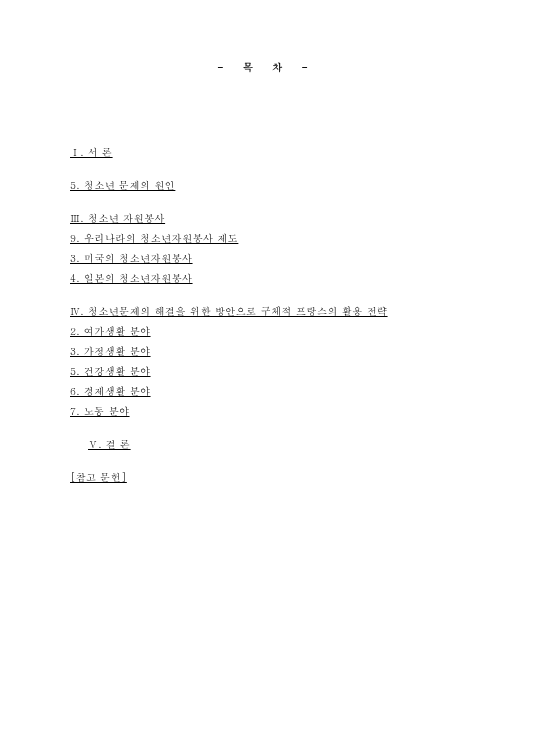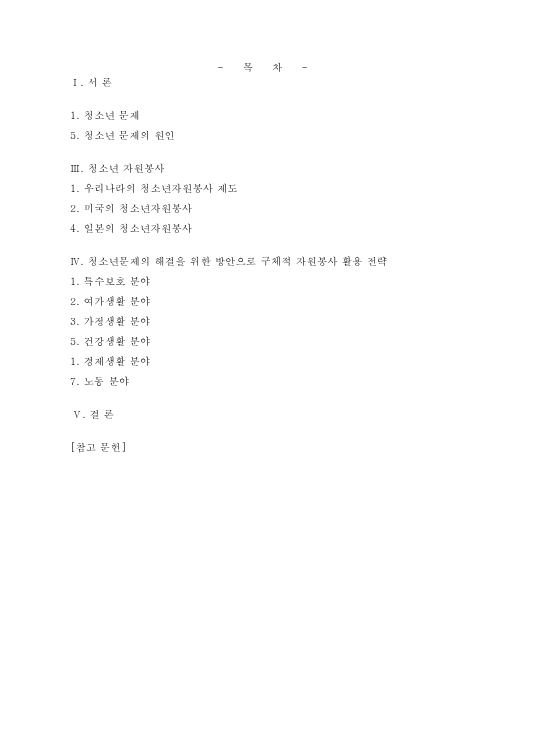--- a/index.html
+++ b/index.html
@@ -12,72 +12,72 @@
       height: 754px;
       background: #ffffff;
       font-family: "Batang", "Gulim", serif;
       font-size: 10px;
       color: #000000;
       padding: 60px 70px 40px 70px;
       position: relative;
     }
     .title-section {
       text-align: center;
+      margin-bottom: 70px;
       letter-spacing: 8px;
-      font-weight: normal;
+      font-weight: bold;
     }
     .content-section {
       line-height: 1.7;
     }
     .section-block {
       margin-bottom: 16px;
     }
     .section-line {
       display: block;
       margin-bottom: 3px;
       letter-spacing: 0.5px;
+      text-decoration: underline;
     }
     .section-v {
-      margin-left: 2px;
+      margin-left: 18px;
     }
     .reference-section {
     }
   </style>
 </head>
 <body>
 
 <div class="title-section">
   <span>- 목 차 -</span>
 </div>
 
 <div class="content-section">
 
   <div class="section-block">
     <span class="section-line">Ⅰ. 서 론</span>
   </div>
 
   <div class="section-block">
-    <span class="section-line">1. 청소년 문제</span>
     <span class="section-line">5. 청소년 문제의 원인</span>
   </div>
 
   <div class="section-block">
     <span class="section-line">Ⅲ. 청소년 자원봉사</span>
-    <span class="section-line">1. 우리나라의 청소년자원봉사 제도</span>
-    <span class="section-line">2. 미국의 청소년자원봉사</span>
+    <span class="section-line">9. 우리나라의 청소년자원봉사 제도</span>
+    <span class="section-line">3. 미국의 청소년자원봉사</span>
     <span class="section-line">4. 일본의 청소년자원봉사</span>
   </div>
 
   <div class="section-block">
-    <span class="section-line">Ⅳ. 청소년문제의 해결을 위한 방안으로 구체적 자원봉사 활용 전략</span>
-    <span class="section-line">1. 특수보호 분야</span>
+    <span class="section-line">Ⅳ. 청소년문제의 해결을 위한 방안으로 구체적 프랑스의 활용 전략</span>
     <span class="section-line">2. 여가생활 분야</span>
     <span class="section-line">3. 가정생활 분야</span>
     <span class="section-line">5. 건강생활 분야</span>
-    <span class="section-line">1. 경제생활 분야</span>
+    <span class="section-line">6. 경제생활 분야</span>
     <span class="section-line">7. 노동 분야</span>
   </div>
 
   <div class="section-block section-v">
     <span class="section-line">Ⅴ. 결 론</span>
   </div>
 
   <div class="reference-section">
     <span class="section-line">[참고 문헌]</span>
   </div>

